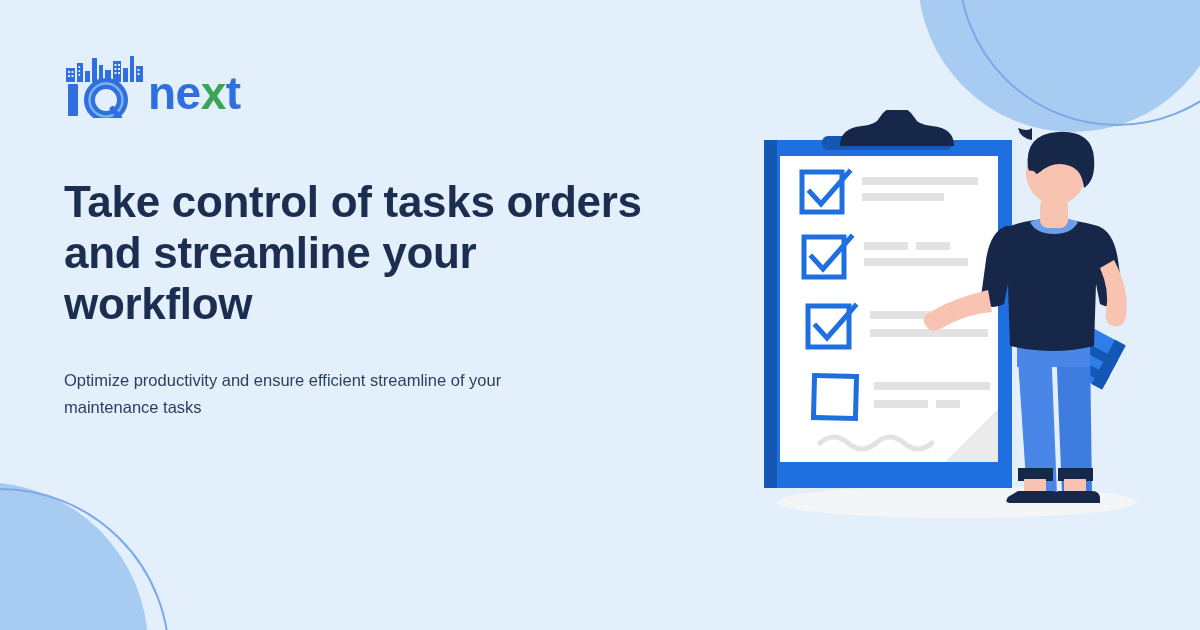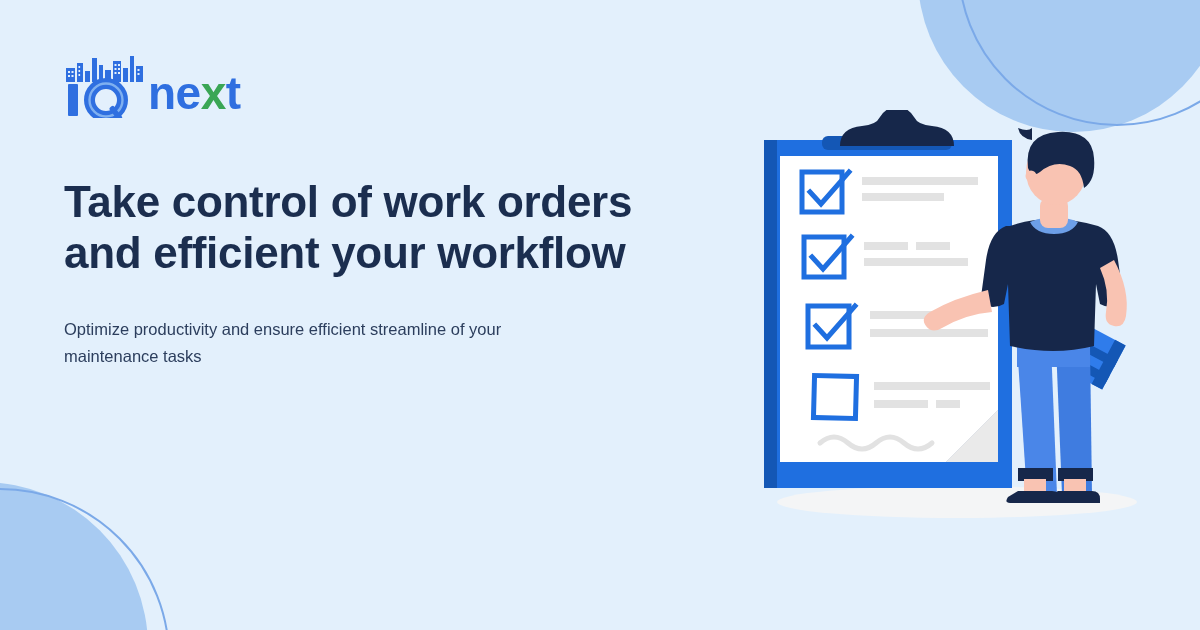--- a/index.html
+++ b/index.html
@@ -132,21 +132,21 @@
       <rect x="4" y="28" width="10" height="32" rx="1" fill="#2f6fe0"></rect>
 
       <circle cx="42" cy="44" r="16.5" fill="none" stroke="#2f6fe0" stroke-width="11"></circle>
       <circle cx="42" cy="44" r="16.5" fill="none" stroke="#7fb0f0" stroke-width="2.4"></circle>
       <rect x="48" y="50" width="5.5" height="16" rx="2" fill="#2f6fe0" transform="rotate(-38 50 56)"></rect>
     </svg>
     <div class="logo-word"><span>n</span><span>e</span><span class="x">x</span><span>t</span></div>
   </div>
 
   <div class="copy">
-    <h1 class="headline">Take control of work orders and efficient your workflow</h1>
+    <h1 class="headline">Take control of tasks orders and streamline your workflow</h1>
     <p class="subhead">Optimize productivity and ensure efficient streamline of your maintenance tasks</p>
   </div>
 
   <div class="illustration">
     <svg viewBox="0 0 450 430">
 
       <ellipse cx="235" cy="392" rx="180" ry="16" fill="#f4f5f6"></ellipse>
 
       <g>
         <g transform="rotate(28 250 190)">

